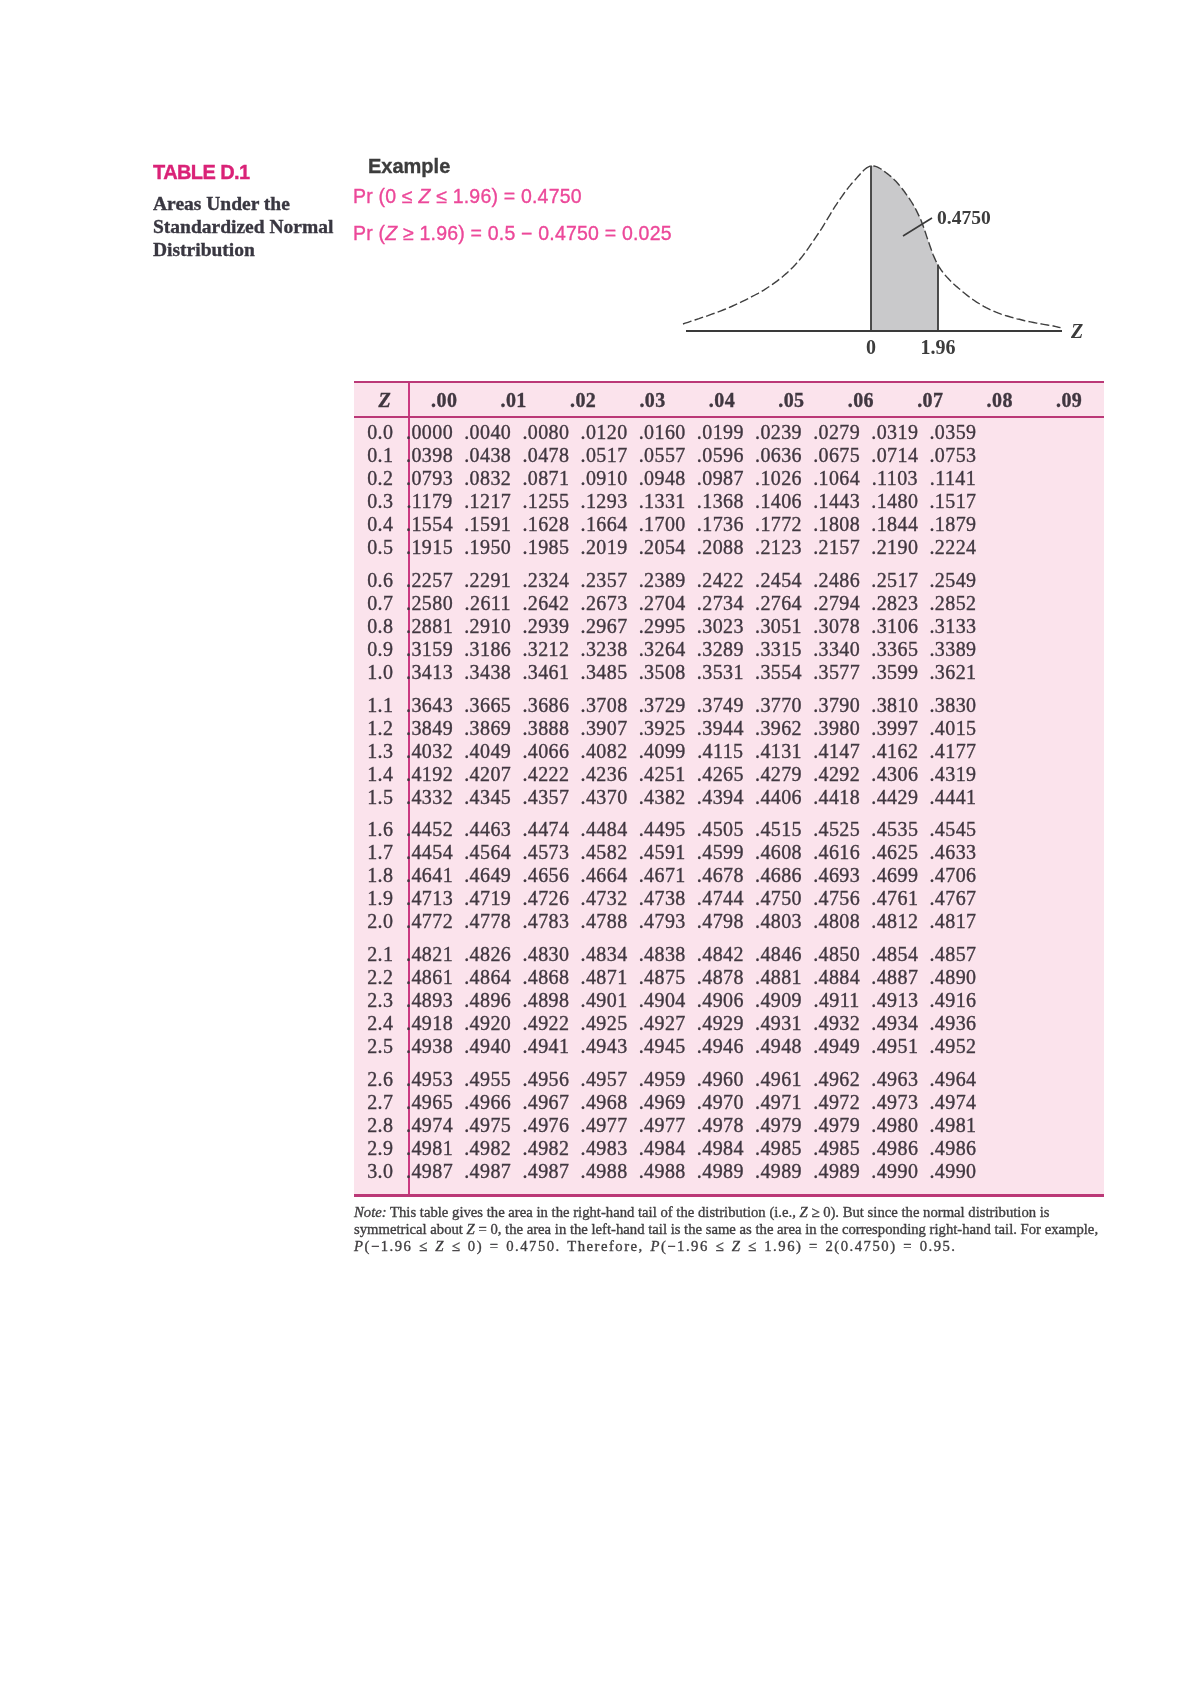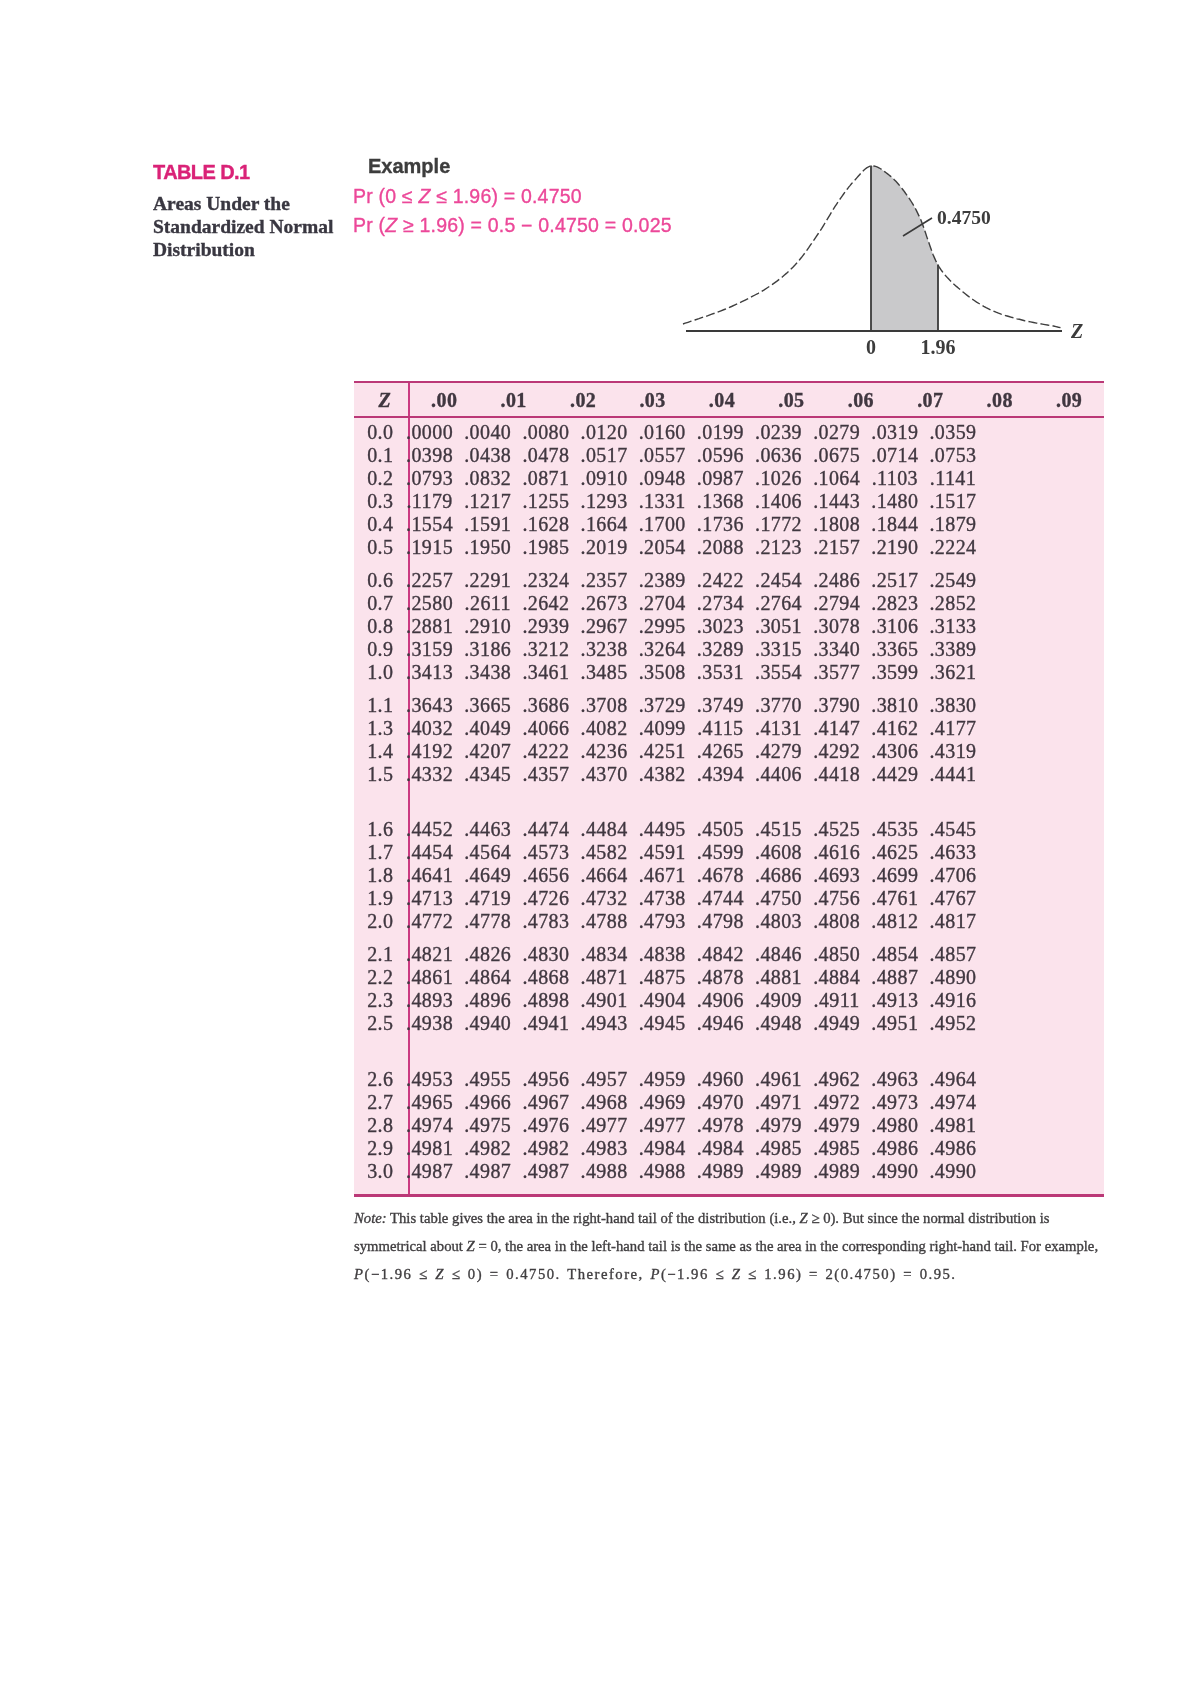--- a/index.html
+++ b/index.html
@@ -12,38 +12,38 @@
   #tbl{position:absolute;left:354px;top:381px;width:750px;height:811px;background:#fbe3ec;border-top:2px solid #bb3877;border-bottom:3px solid #bb3877;font-size:20px;color:#403740;}
   #tbl .vline{position:absolute;left:53.5px;top:0;bottom:0;width:2px;background:#cb3a81;}
   #tbl .hline{position:absolute;left:0;top:33.4px;width:750px;height:2px;background:#bb3877;}
   .row{display:flex;line-height:23px;height:23px;}
   .z{width:55.5px;text-align:center;text-indent:6px;letter-spacing:0.4px;}
   .v{width:69.45px;text-align:center;letter-spacing:0.4px;}
   .grp{position:absolute;left:0;width:628px;}
   #hdr{position:absolute;left:0;top:6px;width:750px;}
   #hdr .row{font-weight:bold;}
   #hdr .z{font-style:italic;font-size:20px;}
-  #note{position:absolute;left:354px;top:1204px;white-space:nowrap;font-size:14.7px;line-height:28px;color:#403e40;}
+  #note{position:absolute;left:354px;top:1204px;white-space:nowrap;font-size:14.7px;line-height:17px;color:#403e40;}
   #note .m3{letter-spacing:1.5px;word-spacing:1.5px;text-align:right;}
 </style>
 </head>
 <body>
 
 <div class="abs" style="left:153px;top:161px;">
   <div class="tlabel">TABLE D.1</div>
 
   <div class="ttitle">Areas Under the<br>Standardized Normal<br>Distribution</div>
 </div>
 
 <div class="abs" style="left:353px;top:155px;">
   <div class="ex">Example</div>
 
   <div class="math" style="margin-top:7px;">Pr (0 ≤ <i>Z</i> ≤ 1.96) = 0.4750</div>
 
-  <div class="math" style="margin-top:6px;">Pr (<i>Z</i> ≥ 1.96) = 0.5 − 0.4750 = 0.025</div>
+  <div class="math" style="margin-top:14px;">Pr (<i>Z</i> ≥ 1.96) = 0.5 − 0.4750 = 0.025</div>
 </div>
 
 <svg class="abs" style="left:650px;top:140px;" width="470" height="235" viewBox="0 0 470 235">
 
   <path d="M221,191 L221.0,26.0 L222.5,25.9 L224.0,26.0 L225.5,26.4 L227.0,26.9 L228.5,27.6 L230.1,28.5 L231.6,29.4 L233.1,30.5 L234.6,31.6 L236.1,32.7 L237.6,33.9 L239.0,35.0 L240.4,36.1 L241.8,37.3 L243.2,38.6 L244.5,39.9 L245.9,41.3 L247.2,42.7 L248.5,44.2 L249.8,45.8 L251.1,47.4 L252.4,49.0 L253.7,50.7 L255.0,52.5 L256.3,54.3 L257.5,56.0 L258.8,57.8 L260.0,59.6 L261.2,61.5 L262.4,63.4 L263.6,65.4 L264.8,67.6 L266.1,69.9 L267.3,72.4 L268.6,75.1 L270.0,78.0 L271.4,81.2 L272.7,84.8 L274.1,88.7 L275.5,92.8 L276.9,97.1 L278.4,101.4 L279.9,105.7 L281.4,110.0 L282.9,114.2 L284.6,118.1 L286.2,121.7 L288.0,125.0 L288,191 Z" fill="#c9c9cb"></path>
 
   <polyline points="33.0,184.0 35.2,183.2 38.0,182.3 41.2,181.2 44.9,180.0 48.9,178.7 53.1,177.2 57.4,175.8 61.8,174.2 66.1,172.7 70.3,171.1 74.3,169.5 78.0,168.0 81.5,166.5 85.0,164.9 88.4,163.4 91.9,161.7 95.2,160.1 98.6,158.4 101.8,156.7 105.0,155.0 108.2,153.3 111.2,151.6 114.2,149.8 117.0,148.0 119.7,146.2 122.4,144.4 124.9,142.6 127.3,140.9 129.7,139.0 132.0,137.2 134.2,135.3 136.4,133.4 138.6,131.4 140.7,129.3 142.9,127.2 145.0,125.0 147.1,122.7 149.2,120.3 151.2,117.8 153.1,115.3 155.1,112.7 157.0,110.1 158.9,107.4 160.7,104.7 162.6,102.0 164.4,99.3 166.2,96.6 168.0,94.0 169.8,91.3 171.6,88.6 173.3,85.8 175.0,83.0 176.7,80.2 178.4,77.4 180.1,74.6 181.7,71.9 183.4,69.2 184.9,66.7 186.5,64.3 188.0,62.0 189.5,59.8 190.9,57.8 192.3,55.8 193.6,54.0 194.9,52.2 196.2,50.4 197.5,48.8 198.7,47.1 200.0,45.6 201.3,44.0 202.6,42.5 204.0,41.0 205.4,39.5 206.8,37.9 208.2,36.3 209.6,34.7 211.0,33.1 212.4,31.6 213.8,30.2 215.2,29.0 216.7,27.9 218.1,27.0 219.5,26.4 221.0,26.0 222.5,25.9 224.0,26.0 225.5,26.4 227.0,26.9 228.5,27.6 230.1,28.5 231.6,29.4 233.1,30.5 234.6,31.6 236.1,32.7 237.6,33.9 239.0,35.0 240.4,36.1 241.8,37.3 243.2,38.6 244.5,39.9 245.9,41.3 247.2,42.7 248.5,44.2 249.8,45.8 251.1,47.4 252.4,49.0 253.7,50.7 255.0,52.5 256.3,54.3 257.5,56.0 258.8,57.8 260.0,59.6 261.2,61.5 262.4,63.4 263.6,65.4 264.8,67.6 266.1,69.9 267.3,72.4 268.6,75.1 270.0,78.0 271.4,81.2 272.7,84.8 274.1,88.7 275.5,92.8 276.9,97.1 278.4,101.4 279.9,105.7 281.4,110.0 282.9,114.2 284.6,118.1 286.2,121.7 288.0,125.0 289.8,128.0 291.7,130.8 293.7,133.4 295.7,135.8 297.8,138.1 299.9,140.3 302.0,142.4 304.2,144.4 306.4,146.4 308.6,148.3 310.8,150.1 313.0,152.0 315.2,153.8 317.5,155.6 319.7,157.3 322.0,159.0 324.3,160.5 326.6,162.1 329.0,163.5 331.3,164.9 333.7,166.3 336.1,167.6 338.6,168.8 341.0,170.0 343.5,171.1 346.0,172.2 348.5,173.2 351.1,174.1 353.7,174.9 356.3,175.8 358.9,176.5 361.6,177.3 364.2,178.0 366.8,178.7 369.4,179.3 372.0,180.0 374.7,180.7 377.5,181.3 380.5,181.9 383.5,182.5 386.5,183.1 389.4,183.6 392.3,184.1 395.0,184.6 397.4,185.0 399.6,185.4 401.5,185.7 403.5,186 406,186.6 408.5,187.2 410.5,187.6" fill="none" stroke="#3f3f3f" stroke-width="1.4" stroke-dasharray="9 3.2"></polyline>
 
   <line x1="221" y1="25.5" x2="221" y2="191" stroke="#3a3a3a" stroke-width="1.8"></line>
 
@@ -241,20 +241,33 @@
         <span class="v">.3686</span>
         <span class="v">.3708</span>
         <span class="v">.3729</span>
         <span class="v">.3749</span>
         <span class="v">.3770</span>
         <span class="v">.3790</span>
         <span class="v">.3810</span>
         <span class="v">.3830</span>
       </div>
 <div class="row">
+        <span class="z">1.2</span>
+        <span class="v">.3849</span>
+        <span class="v">.3869</span>
+        <span class="v">.3888</span>
+        <span class="v">.3907</span>
+        <span class="v">.3925</span>
+        <span class="v">.3944</span>
+        <span class="v">.3962</span>
+        <span class="v">.3980</span>
+        <span class="v">.3997</span>
+        <span class="v">.4015</span>
+      </div>
+<div class="row">
         <span class="z">1.3</span>
         <span class="v">.4032</span>
         <span class="v">.4049</span>
         <span class="v">.4066</span>
         <span class="v">.4082</span>
         <span class="v">.4099</span>
         <span class="v">.4115</span>
         <span class="v">.4131</span>
         <span class="v">.4147</span>
         <span class="v">.4162</span>
@@ -390,20 +403,33 @@
         <span class="v">.4898</span>
         <span class="v">.4901</span>
         <span class="v">.4904</span>
         <span class="v">.4906</span>
         <span class="v">.4909</span>
         <span class="v">.4911</span>
         <span class="v">.4913</span>
         <span class="v">.4916</span>
       </div>
 <div class="row">
+        <span class="z">2.4</span>
+        <span class="v">.4918</span>
+        <span class="v">.4920</span>
+        <span class="v">.4922</span>
+        <span class="v">.4925</span>
+        <span class="v">.4927</span>
+        <span class="v">.4929</span>
+        <span class="v">.4931</span>
+        <span class="v">.4932</span>
+        <span class="v">.4934</span>
+        <span class="v">.4936</span>
+      </div>
+<div class="row">
         <span class="z">2.5</span>
         <span class="v">.4938</span>
         <span class="v">.4940</span>
         <span class="v">.4941</span>
         <span class="v">.4943</span>
         <span class="v">.4945</span>
         <span class="v">.4946</span>
         <span class="v">.4948</span>
         <span class="v">.4949</span>
         <span class="v">.4951</span>

